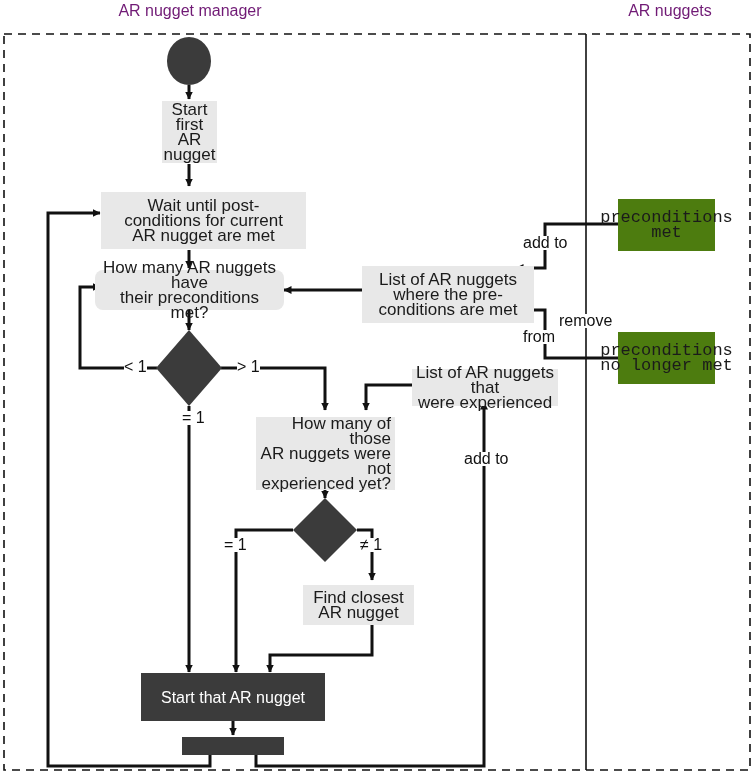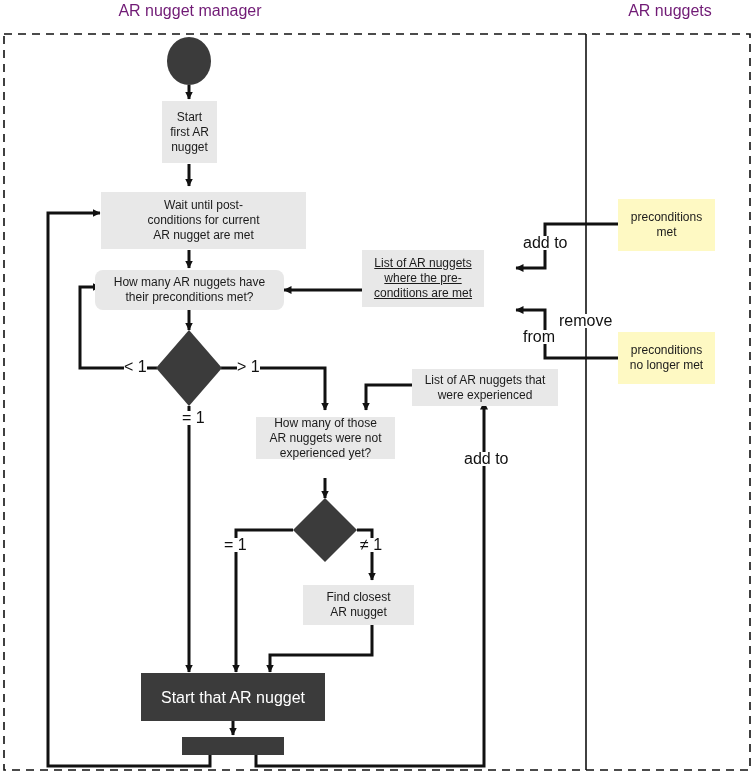--- a/index.html
+++ b/index.html
@@ -28,31 +28,32 @@
     white-space: nowrap;
     font-family: "Liberation Sans", sans-serif;
   }
   .node {
     position: absolute;
     box-sizing: border-box;
     display: flex;
     align-items: center;
     justify-content: center;
     text-align: center;
-    font-size: 12px;
+    font-size: 17px;
     line-height: 15px;
     color: #1b1b1b;
     font-family: "Liberation Sans", sans-serif;
     padding: 2px 4px;
   }
   .node.process {
     background: #e8e8e8;
   }
   .node.data {
-    background: #fef9c3;
+    background: #4d7c0f;
+    font-family: Liberation Mono, monospace;
   }
   .node.dark {
     background: #3b3b3b;
     color: #ffffff;
     font-size: 16px;
   }
   .edge-label {
     position: absolute;
     font-size: 16px;
     line-height: 14px;
@@ -141,21 +142,21 @@
   </span>
 </div>
 
 <div class="node process" style="left:95px; top:270px; width:189px; height:40px;border-radius:8px;">
   <span>
     <span>How many AR nuggets have</span><br>
     <span>their preconditions met?</span>
   </span>
 </div>
 
-<div class="node process" style="left:362px; top:250px; width:122px; height:57px;text-decoration:underline;">
+<div class="node process" style="left:362px; top:266px; width:172px; height:57px;">
   <span>
     <span>List of AR nuggets</span><br>
     <span>where the pre-</span><br>
     <span>conditions are met</span>
   </span>
 </div>
 
 <div class="node data" style="left:618px; top:199px; width:97px; height:52px;">
   <span>
     <span>preconditions</span><br>
@@ -163,21 +164,21 @@
   </span>
 </div>
 
 <div class="node data" style="left:618px; top:332px; width:97px; height:52px;">
   <span>
     <span>preconditions</span><br>
     <span>no longer met</span>
   </span>
 </div>
 
-<div class="node process" style="left:256px; top:417px; width:139px; height:42px;">
+<div class="node process" style="left:256px; top:417px; width:139px; height:73px;text-align:right;">
   <span>
     <span>How many of those</span><br>
     <span>AR nuggets were not</span><br>
     <span>experienced yet?</span>
   </span>
 </div>
 
 <div class="node process" style="left:412px; top:369px; width:146px; height:37px;">
   <span>
     <span>List of AR nuggets that</span><br>

